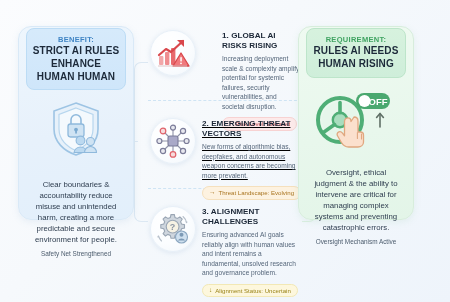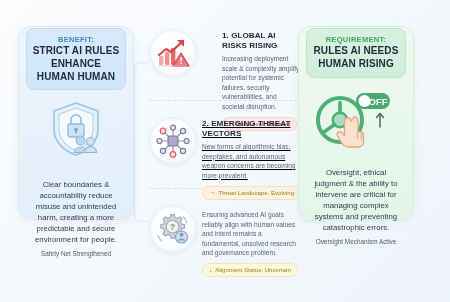--- a/index.html
+++ b/index.html
@@ -331,20 +331,21 @@
           <circle cx="25.5" cy="25" r="6" fill="#cfe0ef" stroke="#8aa6c0" stroke-width="1.1"></circle>
           <circle cx="25.5" cy="22.7" r="2" fill="#7d9ab6"></circle>
           <path d="M21.8 28.6 a4.2 4.2 0 0 1 7.4 0 Z" fill="#7d9ab6"></path>
           <path d="M27 4.5 a11 11 0 0 1 3.5 6" fill="none" stroke="#b6bfca" stroke-width="1.1" stroke-linecap="round"></path>
           <path d="M30.6 11.6 l-1.4-2.1 2.5 .3 z" fill="#b6bfca"></path>
           <path d="M5.5 29 a11 11 0 0 1-3-5" fill="none" stroke="#b6bfca" stroke-width="1.1" stroke-linecap="round"></path>
           <path d="M2 23.4 l1.6 2-2.5-.1 z" fill="#b6bfca"></path>
         </svg>
       </div>
       <div class="item-txt">
+        <div class="item-title">3. ALIGNMENT CHALLENGES</div>
         <div class="item-desc">Ensuring advanced AI goals reliably align with human values and intent remains a fundamental, unsolved research and governance problem.</div>
         <div class="pill pill-yellow">
           <span class="pill-ico">↓</span>
           <span>Alignment Status: Uncertain</span>
         </div>
       </div>
     </div>
   </div>
 
   <div class="side-card right-card">

